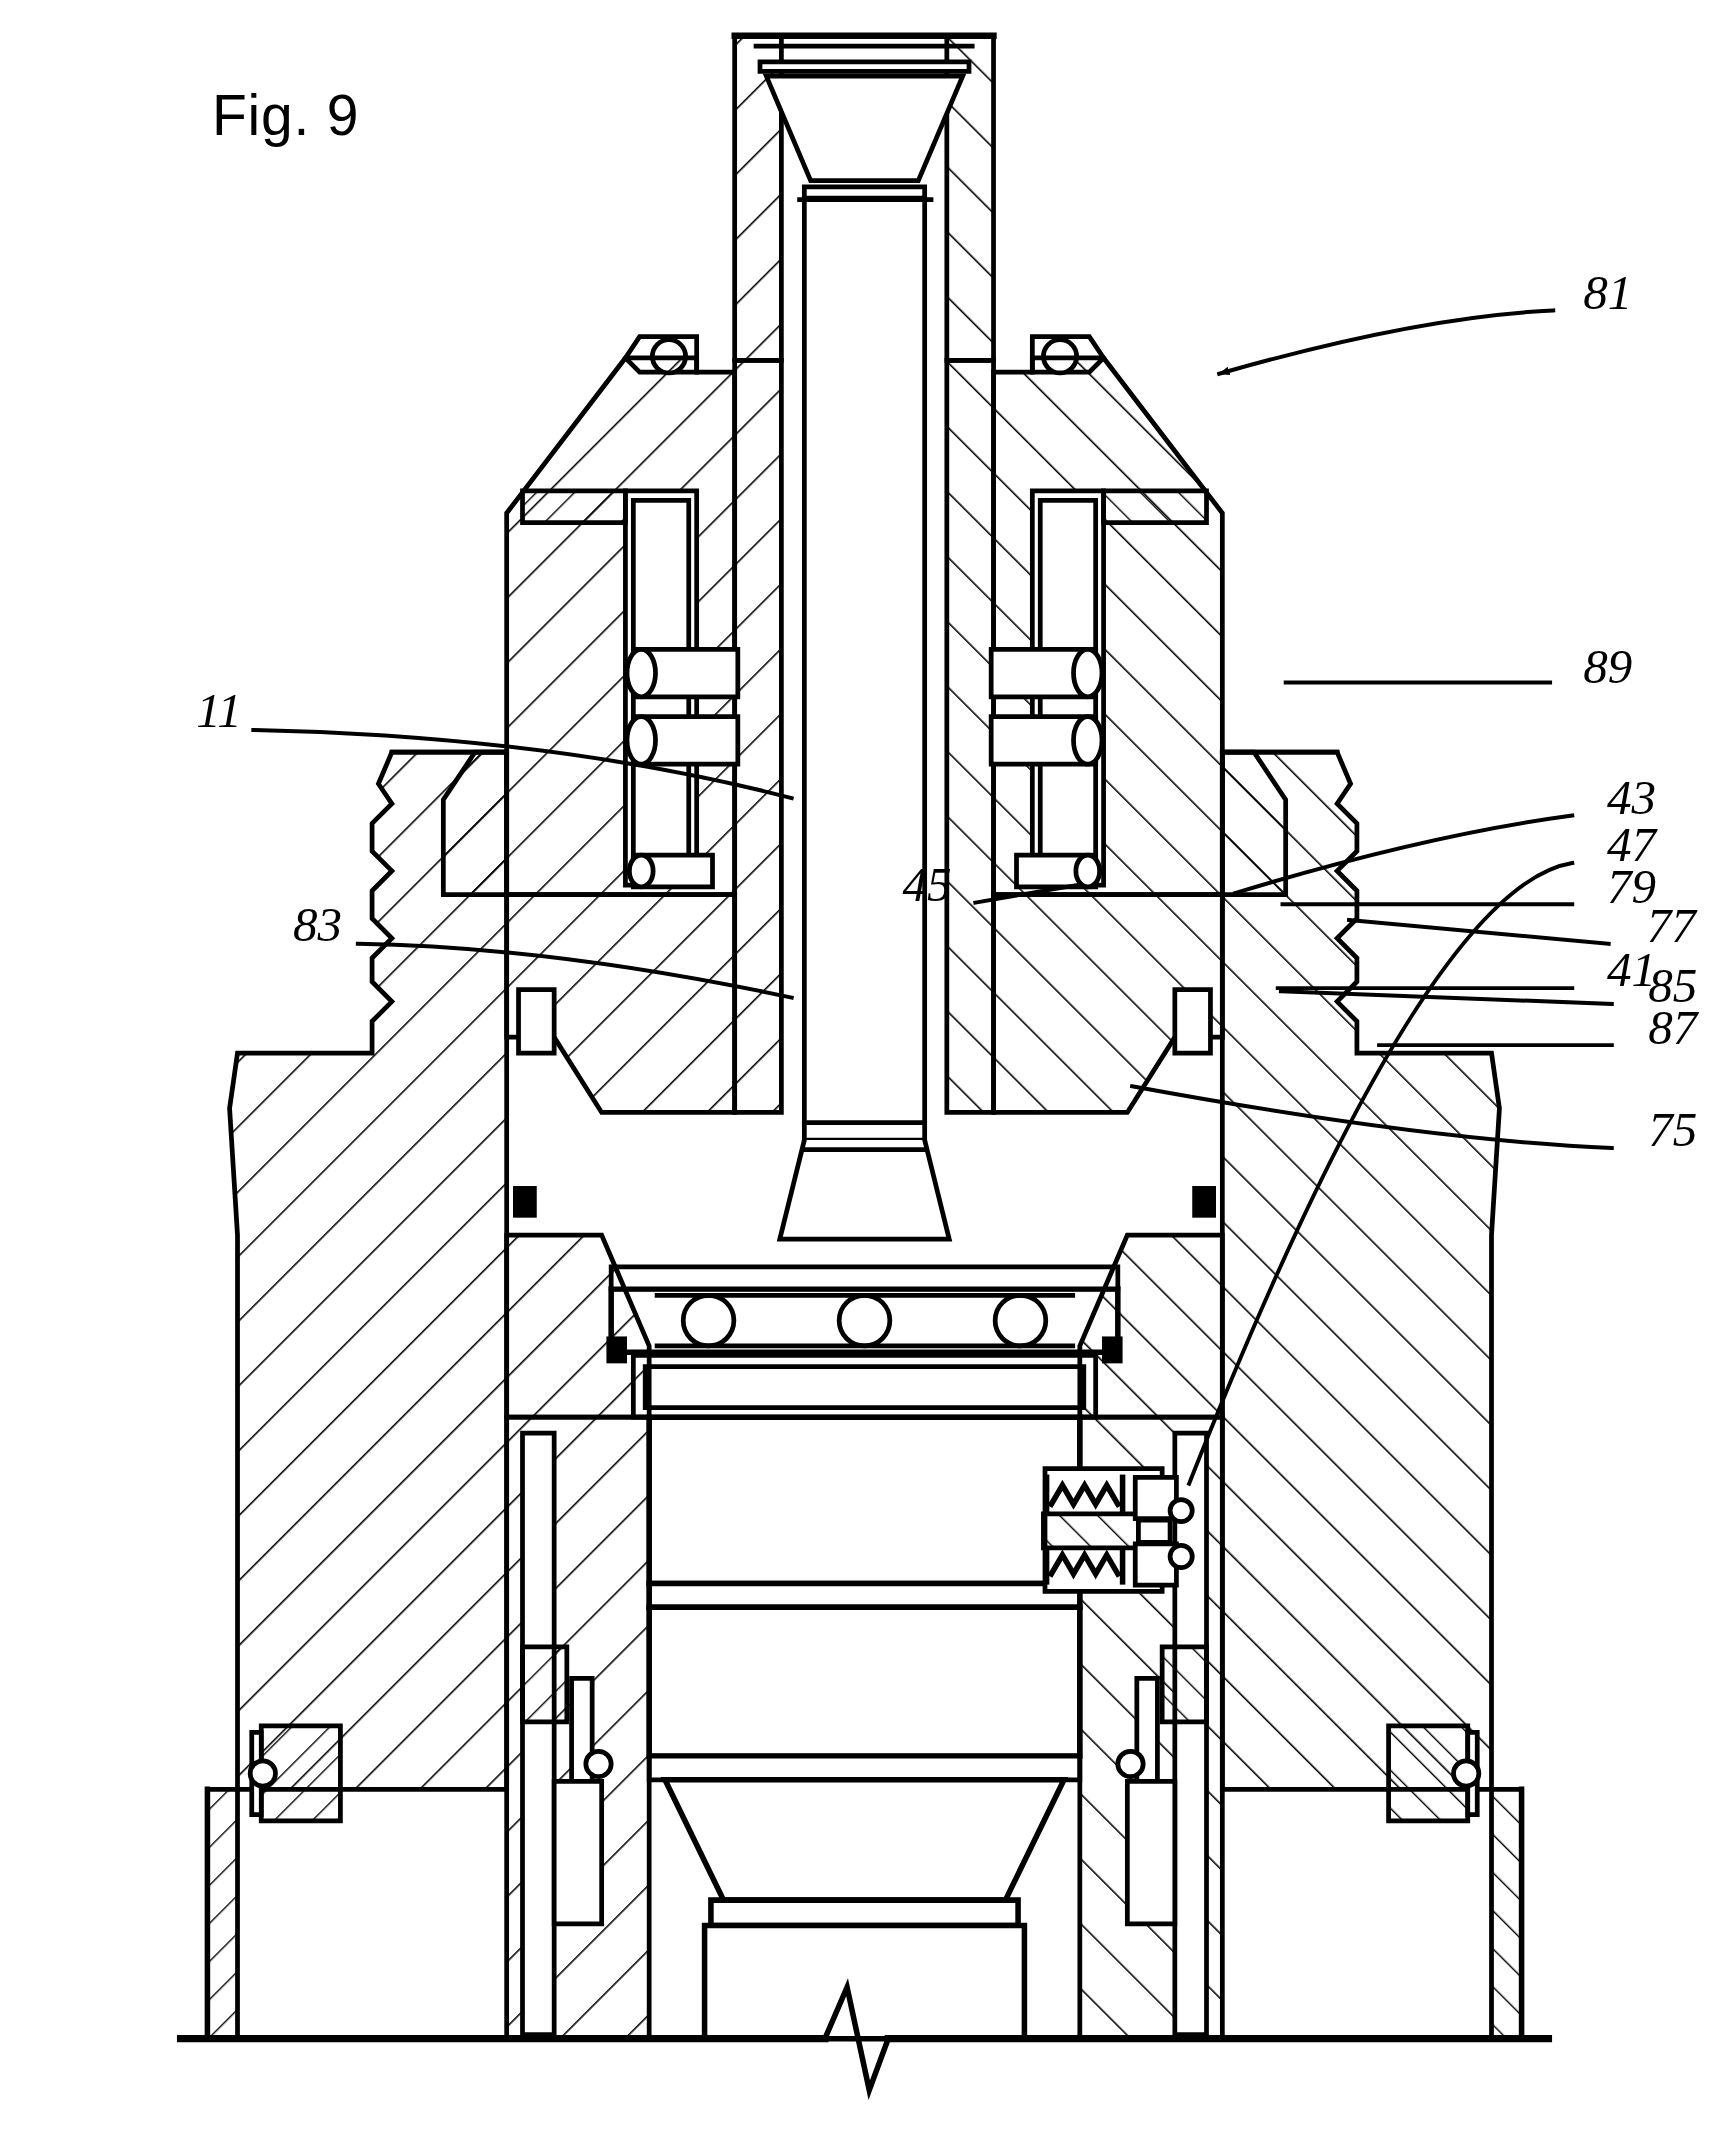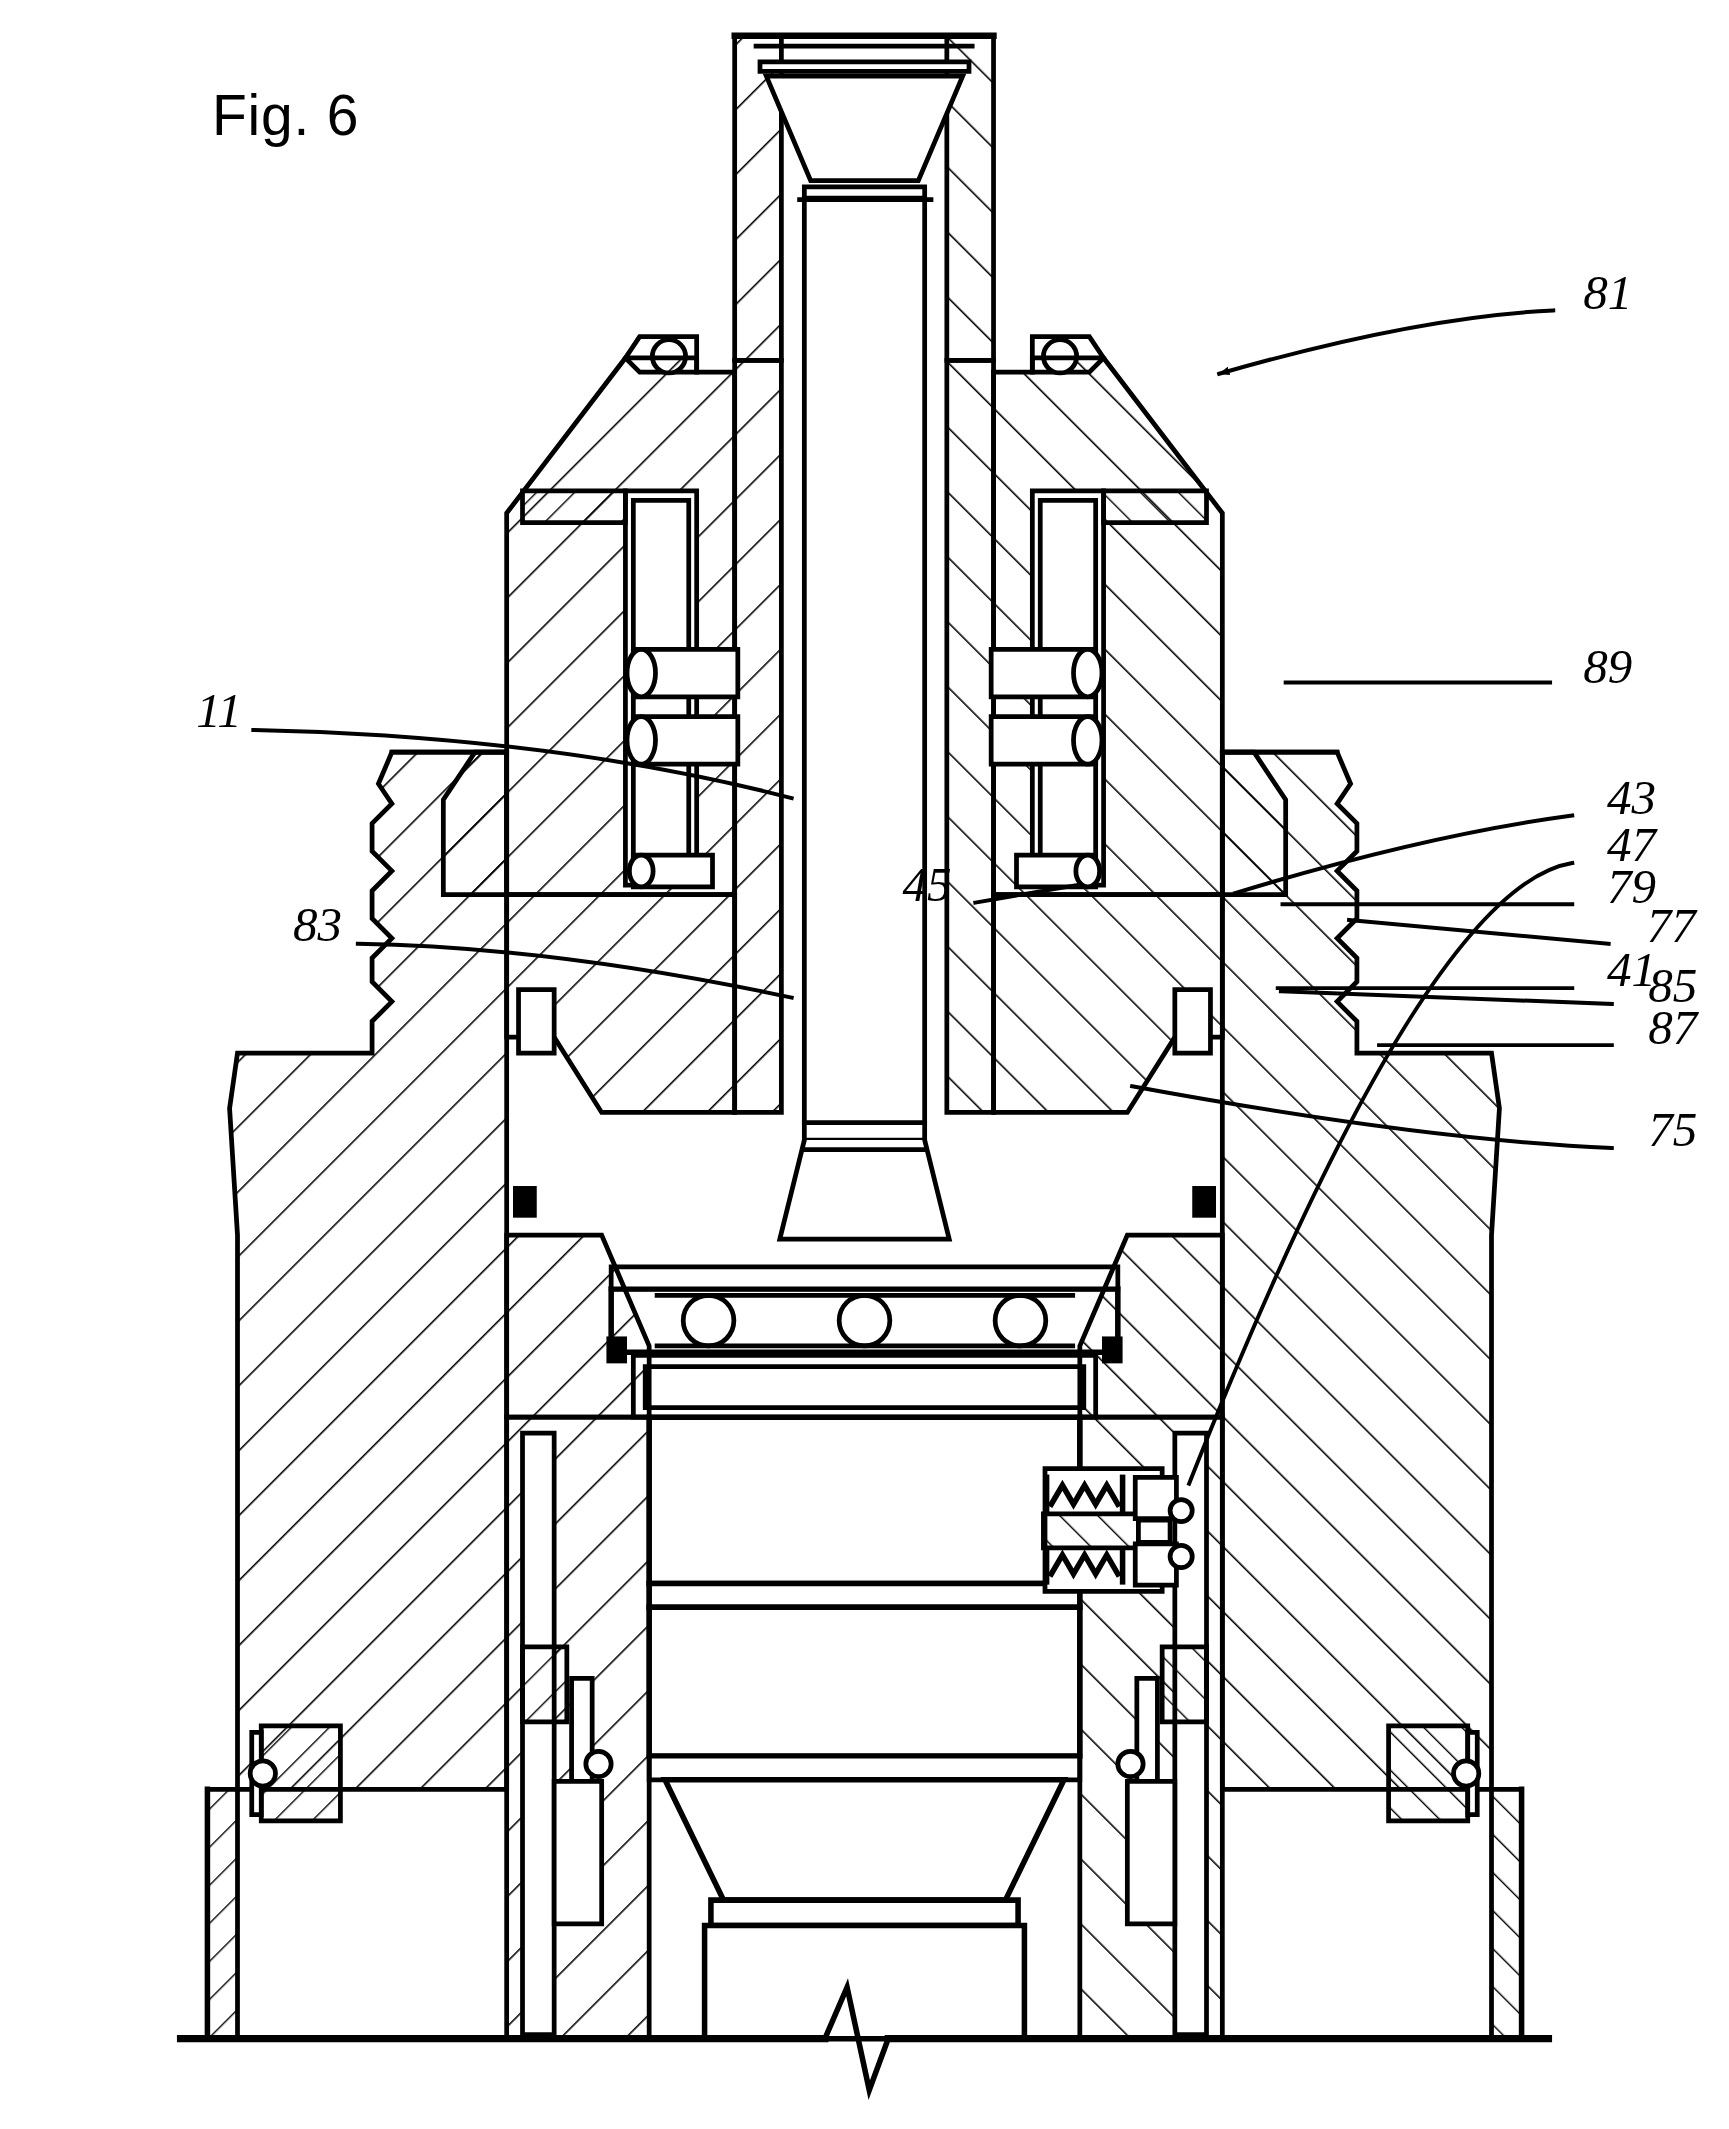--- a/index.html
+++ b/index.html
@@ -36,21 +36,21 @@
     width: 1729px;
     height: 2129px;
   }
   .ref { font-family: "Liberation Serif", serif; font-style: italic; font-size: 62px; fill: #000; }
 </style>
 </head>
 <body>
 
 <div id="sheet">
 
-  <div id="fig-title">Fig. 6</div>
+  <div id="fig-title">Fig. 9</div>
 
   <svg id="drawing-svg" viewBox="0 0 2184 2689" xmlns="http://www.w3.org/2000/svg">
 
     <defs>
 
       <pattern id="hatchR" width="58" height="58" patternUnits="userSpaceOnUse" patternTransform="rotate(45)">
         <line x1="0" y1="0" x2="0" y2="58" stroke="#000" stroke-width="4"></line>
       </pattern>
 
       <pattern id="hatchL" width="58" height="58" patternUnits="userSpaceOnUse" patternTransform="rotate(-45)">

